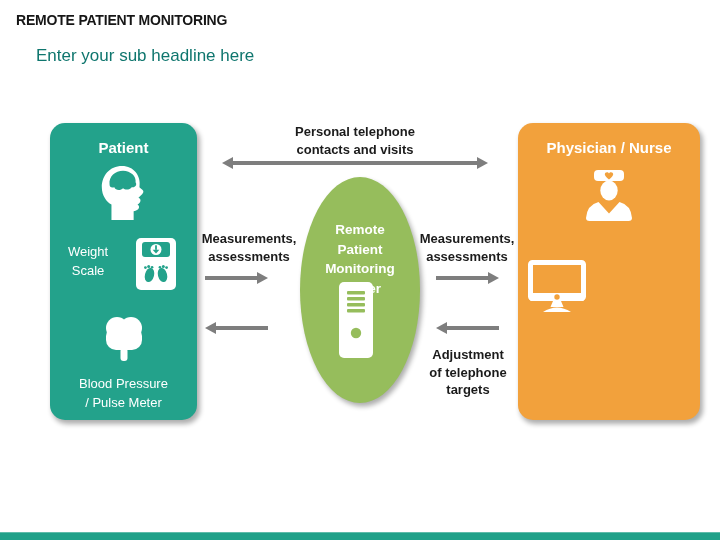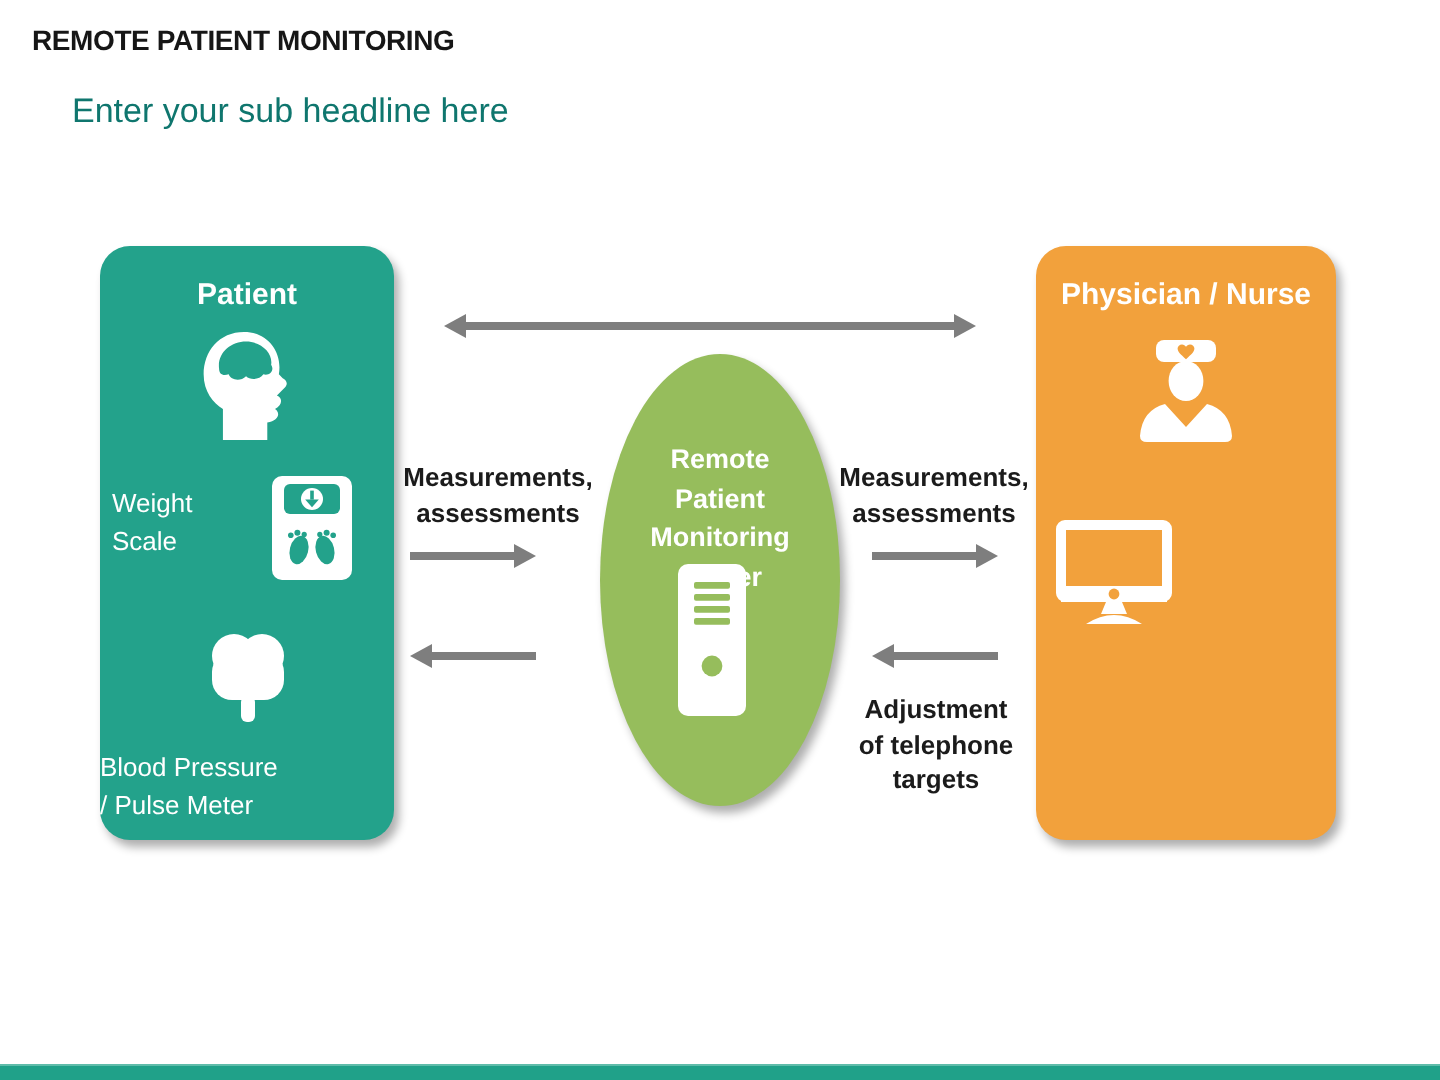--- a/index.html
+++ b/index.html
@@ -12,37 +12,37 @@
     color:#161616;letter-spacing:-0.2px;
   }
   .subtitle{
     position:absolute;left:16px;top:46px;font-size:17px;font-weight:400;color:#0f766e;margin-left:20px;
   }
   .pillar{
     position:absolute;top:123px;width:147px;height:297px;border-radius:15px;
     box-shadow:2.5px 3.5px 5px rgba(0,0,0,.32);
   }
   .pillar.patient{left:50px;background:#23A28B;}
-  .pillar.physician{left:518px;width:150px;background:#F2A13C;}
+  .pillar.physician{left:518px;width:150px;background:#F2A13C;padding-left:32px;}
   .box-title{
     position:absolute;top:16px;left:0;width:100%;text-align:center;
     color:#fff;font-size:15px;font-weight:700;
   }
   .ell{
     position:absolute;left:300px;top:177px;width:120px;height:226px;border-radius:50%;
     background:#96BD5C;box-shadow:2.5px 3.5px 5px rgba(0,0,0,.32);
   }
   .ell-title{
     position:absolute;top:31px;left:10px;width:100px;text-align:center;color:#fff;
     font-size:13.5px;font-weight:700;line-height:1.45;white-space:pre-line;margin-top:12px;
   }
   .icon{position:absolute;}
   .icon.centered{left:50%;transform:translateX(-50%);}
   .white-lbl{
-    position:absolute;color:#fff;font-size:13px;font-weight:400;
+    position:absolute;color:#fff;font-size:13px;font-weight:400;text-align:center;
     line-height:1.45;white-space:pre-line;
   }
   .flowlbl{
     position:absolute;font-size:13px;font-weight:700;color:#1b1b1b;text-align:center;
     line-height:1.35;white-space:pre-line;
   }
   .arr{position:absolute;height:12px;}
   .arr .shaft{position:absolute;top:4.4px;height:3.2px;background:#7E7E7E;}
   .arr.r .shaft{left:0;right:9px;}
   .arr.l .shaft{left:9px;right:0;}
@@ -148,20 +148,22 @@
       <svg width="58" height="52" viewBox="0 0 58 52">
         <rect x="2.5" y="2.5" width="53" height="36" rx="2" fill="none" stroke="#ffffff" stroke-width="5"></rect>
         <rect x="2.5" y="33" width="53" height="8" fill="#ffffff"></rect>
         <circle cx="29" cy="37" r="2.7" fill="#F2A13C"></circle>
         <path d="M25 41 L33 41 L35.5 47 L22.5 47 Z" fill="#ffffff"></path>
         <path d="M15 52 Q29 43 43 52 Z" fill="#ffffff"></path>
       </svg>
     </span>
   </div>
 
+  <div class="flowlbl" style="left:270px;top:123px;width:170px">Personal telephone
+contacts and visits</div>
   <div class="arr lr" style="left:222px;top:157px;width:266px">
     <span class="head w"></span>
     <span class="shaft"></span>
     <span class="head e"></span>
   </div>
 
   <div class="flowlbl" style="left:190px;top:230px;width:118px">Measurements,
 assessments</div>
   <div class="arr r" style="left:205px;top:272px;width:63px">
     <span class="shaft"></span>

